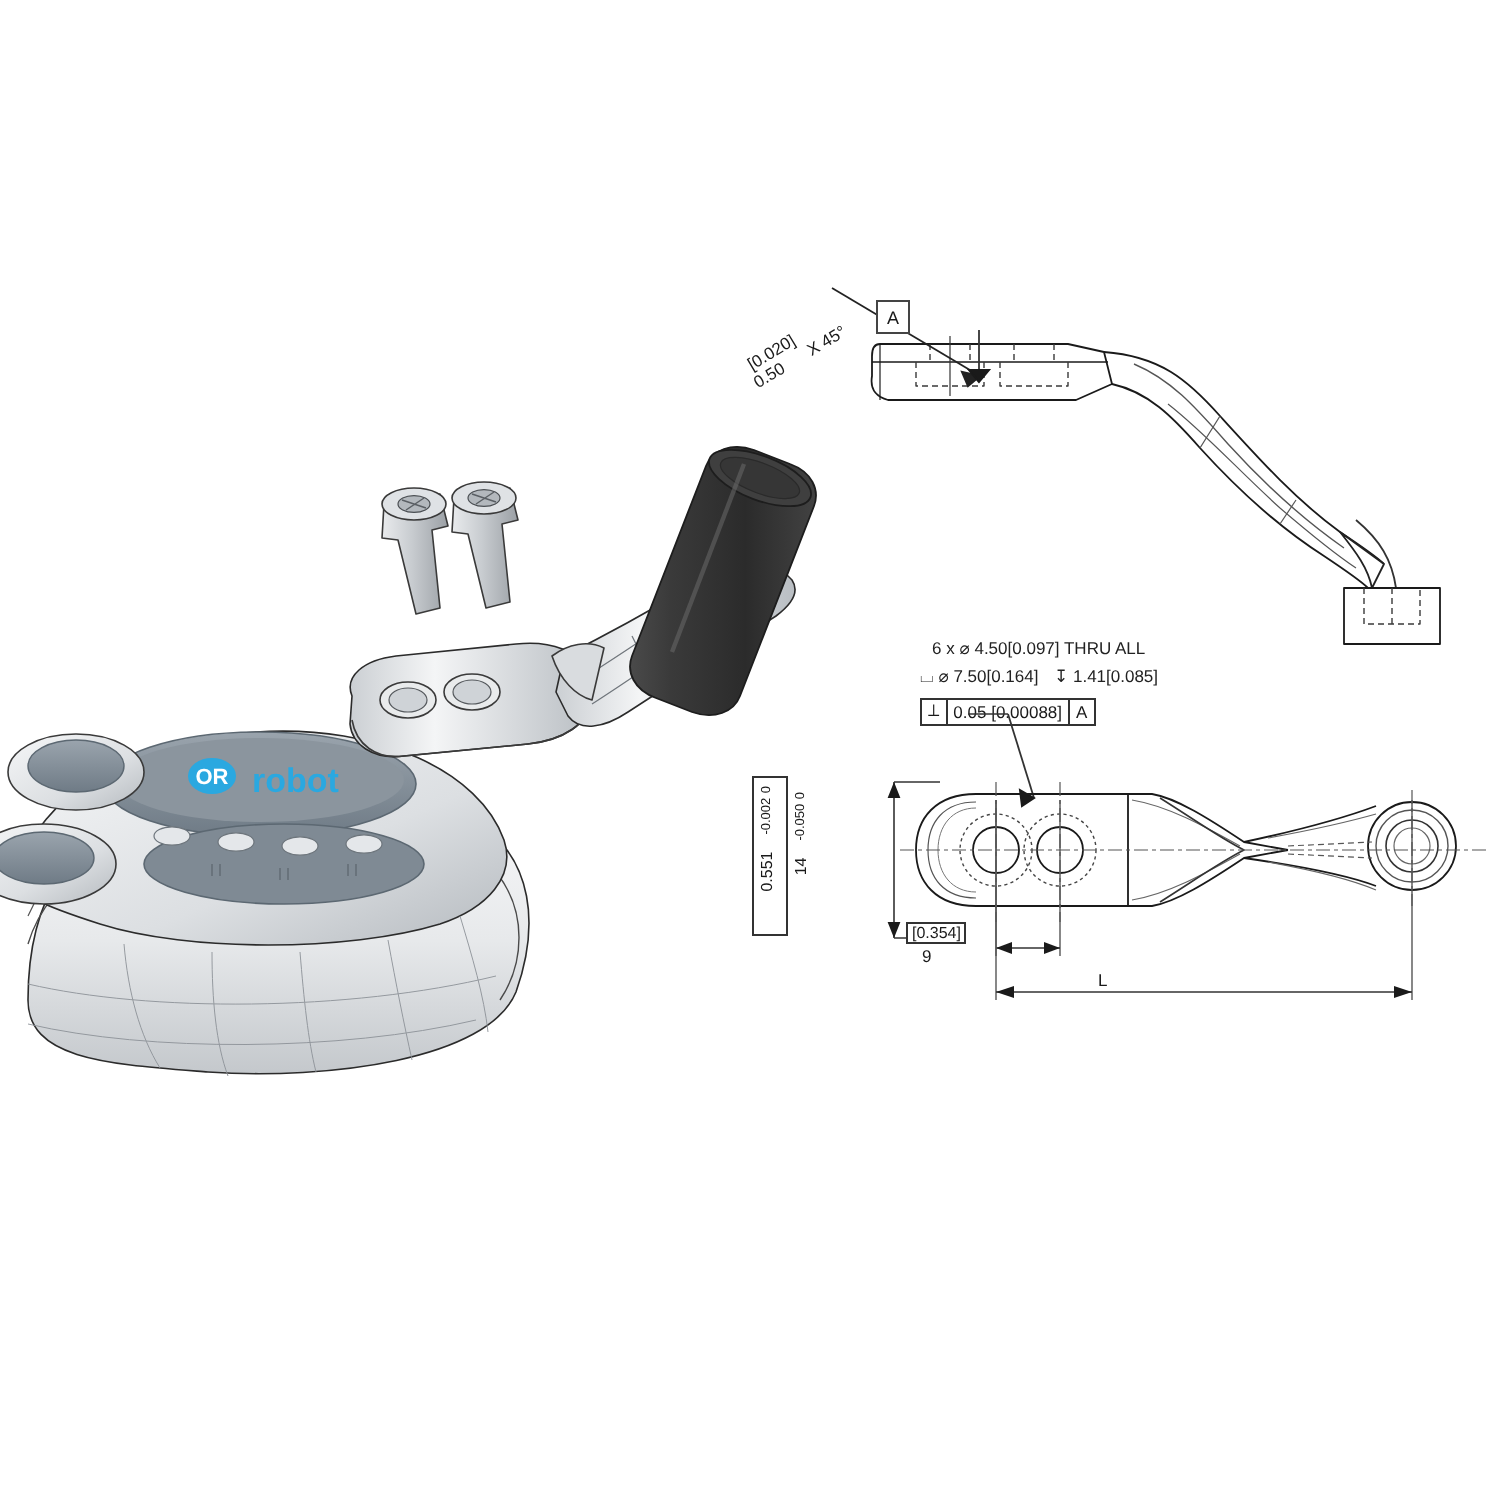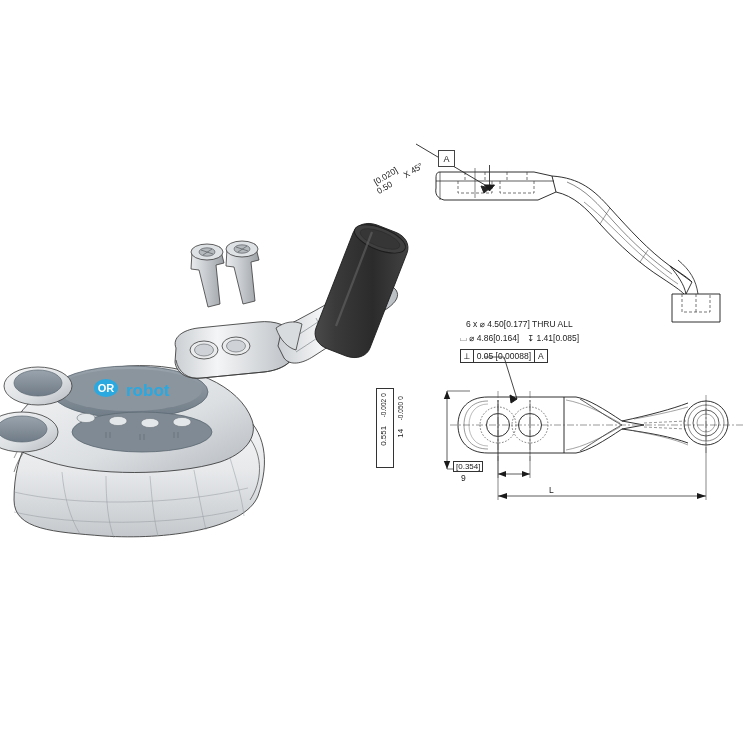--- a/index.html
+++ b/index.html
@@ -258,28 +258,28 @@
   <div class="svgwrap" style="left:438px;top:165px;">
     <svg width="16" height="28" viewBox="0 0 16 28">
       <line x1="7.5" y1="0" x2="7.5" y2="20" stroke="#333" stroke-width="0.9"></line>
       <path d="M 7.5 26 l -5 -6 l 10 0 Z" fill="#1a1a1a" stroke="#1a1a1a"></path>
     </svg>
   </div>
 
   <div class="dimtxt" style="left:466px;top:320px;">
     <span>6 x</span>
     <span>⌀</span>
-    <span>4.50</span><span>[0.177]</span>
+    <span>4.50</span><span>[0.097]</span>
     <span>THRU ALL</span>
   </div>
 
   <div class="dimtxt" style="left:460px;top:334px;">
     <span style="font-family:'DejaVu Sans',sans-serif;">⌴</span>
     <span>⌀</span>
-    <span>4.86</span><span>[0.164]</span>
+    <span>7.50</span><span>[0.164]</span>
     <span style="display:inline-block;width:3px;"></span>
     <span style="font-family:'DejaVu Sans',sans-serif;">↧</span>
     <span>1.41</span><span>[0.085]</span>
   </div>
 
   <div class="fcf" style="left:460px;top:349px;">
     <div style="font-family:'DejaVu Sans',sans-serif;">⟂</div>
     <div>0.05 [0.00088]</div>
     <div>A</div>
   </div>

